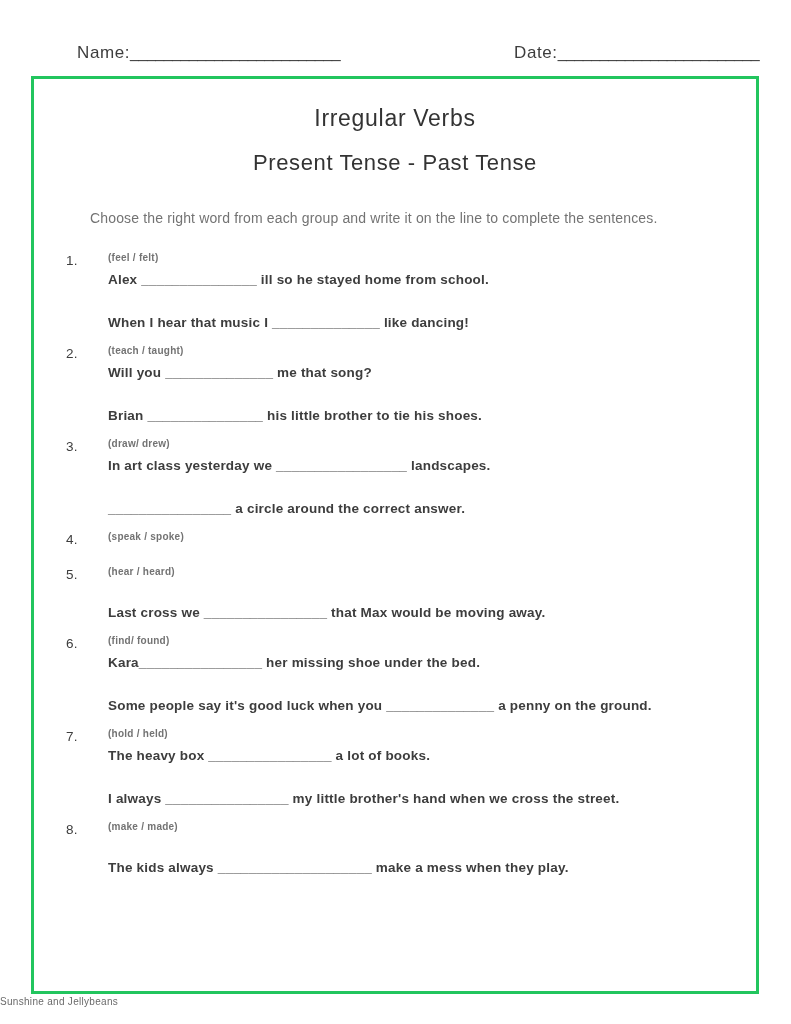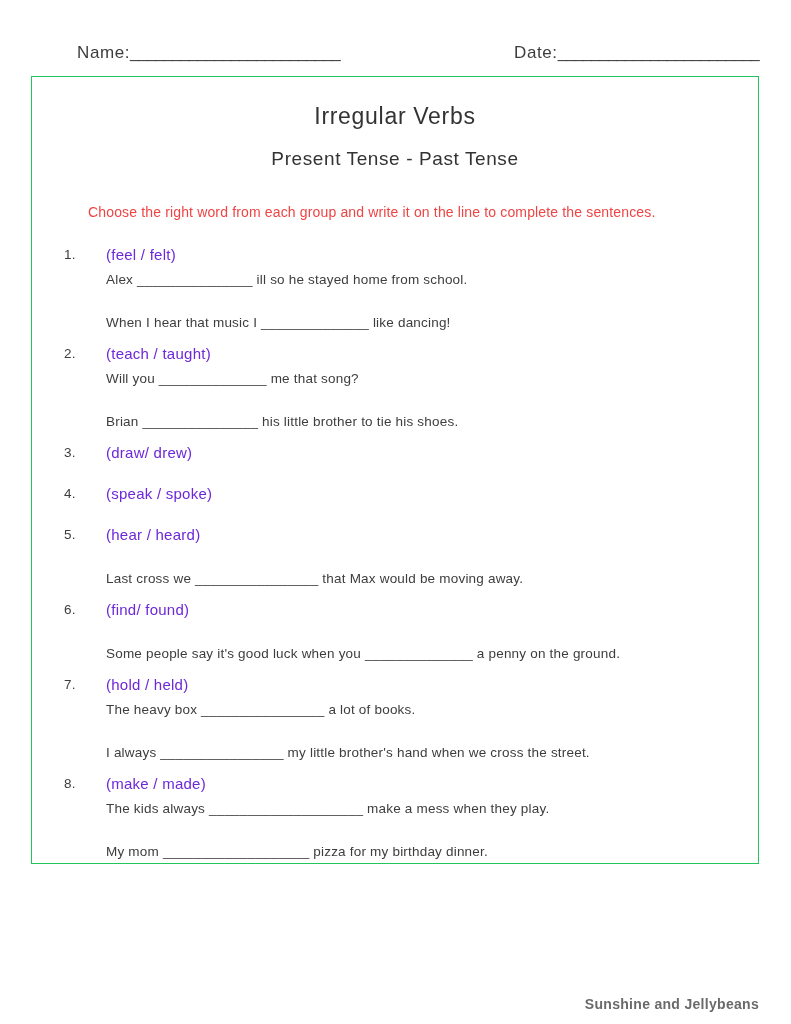--- a/index.html
+++ b/index.html
@@ -40,51 +40,51 @@
     letter-spacing: -0.5px;
     font-size: 16px;
   }
 
   
   .sheet {
     position: absolute;
     left: 31px;
     top: 76px;
     width: 728px;
-    height: 788px;
-    border: 1px solid #22c55e;
+    height: 918px;
+    border: 3px solid #22c55e;
     box-sizing: border-box;
     background: #fff;
   }
 
   .title {
     text-align: center;
     font-size: 23px;
     font-weight: 300;
     letter-spacing: .7px;
     color: #333;
     margin-top: 26px;
   }
   .subtitle {
     text-align: center;
-    font-size: 19px;
+    font-size: 22px;
     font-weight: 300;
     letter-spacing: .6px;
     color: #333;
     margin-top: 18px;
   }
 
   .instructions {
     margin-top: 34px;
     padding-left: 56px;
     padding-right: 30px;
     font-size: 14px;
     font-weight: 300;
     letter-spacing: .15px;
-    color: #ef4444;
+    color: #737373;
   }
 
   
   .questions {
     margin-top: 26px;
     padding-left: 32px;
     padding-right: 18px;
   }
   .question {
     display: flex;
@@ -98,45 +98,44 @@
     font-weight: 300;
     color: #3d3d3d;
     padding-top: 1px;
     letter-spacing: .2px;
   }
   .q-body {
     flex: 1 1 auto;
     min-width: 0;
   }
   .q-pair {
-    font-size: 15px;
-    font-weight: 400;
-    color: #6d28d9;
+    font-size: 10px;
+    font-weight: 700;
+    color: #737373;
     letter-spacing: .25px;
     margin-bottom: 9px;
   }
   .q-sentence {
     font-size: 13.5px;
-    font-weight: 400;
+    font-weight: 700;
     color: #3d3d3d;
     letter-spacing: .2px;
     margin-bottom: 9px;
     white-space: nowrap;
   }
   .q-sentence:last-child { margin-bottom: 0; margin-top: 28px; }
 
   
   .credit {
     position: absolute;
     top: 996px;
     left: 0;
     width: 759px;
-    text-align: right;
-    font-size: 14px;
-    font-weight: 700;
+    font-size: 10px;
+    font-weight: 400;
     letter-spacing: .3px;
     color: #6a6a6a;
   }
 </style>
 </head>
 <body>
 
 <div class="header-row">
   <div class="field field-name">
     <span class="field-label">Name:</span><span class="field-blank">_________________________</span>
@@ -168,20 +167,22 @@
         <div class="q-pair">(teach / taught)</div>
         <div class="q-sentence">Will you ______________ me that song?</div>
         <div class="q-sentence">Brian _______________ his little brother to tie his shoes.</div>
       </div>
     </div>
 
     <div class="question">
       <div class="q-number">3.</div>
       <div class="q-body">
         <div class="q-pair">(draw/ drew)</div>
+        <div class="q-sentence">In art class yesterday we _________________ landscapes.</div>
+        <div class="q-sentence">________________ a circle around the correct answer.</div>
       </div>
     </div>
 
     <div class="question">
       <div class="q-number">4.</div>
       <div class="q-body">
         <div class="q-pair">(speak / spoke)</div>
       </div>
     </div>
 
@@ -190,38 +191,38 @@
       <div class="q-body">
         <div class="q-pair">(hear / heard)</div>
         <div class="q-sentence">Last cross we ________________ that Max would be moving away.</div>
       </div>
     </div>
 
     <div class="question">
       <div class="q-number">6.</div>
       <div class="q-body">
         <div class="q-pair">(find/ found)</div>
+        <div class="q-sentence">Kara________________ her missing shoe under the bed.</div>
         <div class="q-sentence">Some people say it's good luck when you ______________ a penny on the ground.</div>
       </div>
     </div>
 
     <div class="question">
       <div class="q-number">7.</div>
       <div class="q-body">
         <div class="q-pair">(hold / held)</div>
         <div class="q-sentence">The heavy box ________________ a lot of books.</div>
         <div class="q-sentence">I always ________________ my little brother's hand when we cross the street.</div>
       </div>
     </div>
 
     <div class="question">
       <div class="q-number">8.</div>
       <div class="q-body">
         <div class="q-pair">(make / made)</div>
         <div class="q-sentence">The kids always ____________________ make a mess when they play.</div>
-        <div class="q-sentence">My mom ___________________ pizza for my birthday dinner.</div>
       </div>
     </div>
 
   </div>
 </div>
 
 <div class="credit">Sunshine and Jellybeans</div>
 
 </body></html>

